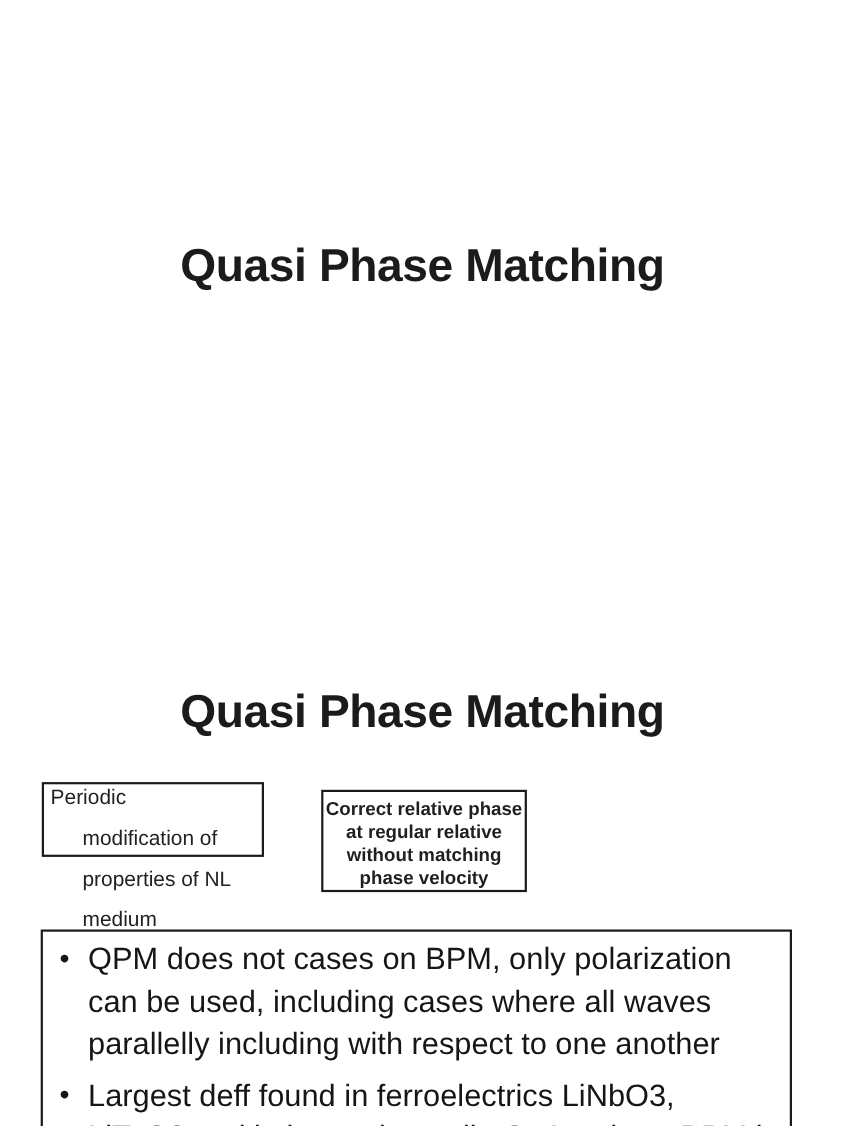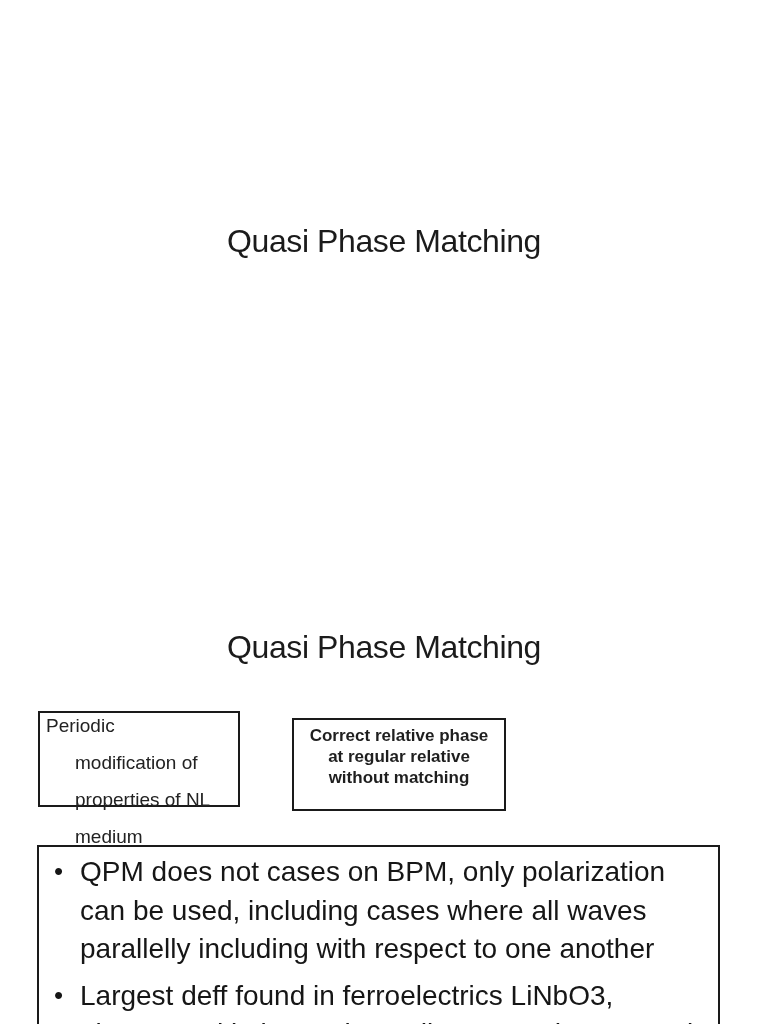--- a/index.html
+++ b/index.html
@@ -14,53 +14,53 @@
     overflow: hidden;
     background: #ffffff;
     font-family: "Liberation Sans", "DejaVu Sans", sans-serif;
     color: #1a1a1a;
   }
   .slide-title {
     position: absolute;
     left: 0;
     right: 0;
     text-align: center;
-    font-size: 32px;
-    font-weight: 400;
+    font-size: 42px;
+    font-weight: 700;
     letter-spacing: -0.4px;
     line-height: 54px;
     color: #1b1b1b;
     white-space: nowrap;
   }
   .title-1 { top: 214px; }
   .title-2 { top: 620px; }
 
   .outline-box {
     position: absolute;
     box-sizing: border-box;
     border: 2px solid #1a1a1a;
     background: #ffffff;
   }
   .periodic-box {
     left: 38px;
     top: 711px;
     width: 202px;
-    height: 96px;
+    height: 68px;
     padding: 1px 4px 0 6px;
     font-size: 19px;
     line-height: 23px;
     color: #222222;
   }
   .periodic-box .box-line { white-space: nowrap; }
   .periodic-box .box-line.indented { margin-left: 29px; margin-top: 14px; }
 
   .correct-box {
     left: 292px;
     top: 718px;
-    width: 214px;
+    width: 187px;
     height: 93px;
     padding-top: 5px;
     font-size: 17px;
     line-height: 21px;
     font-weight: 700;
     text-align: center;
     color: #1f1f1f;
   }
   .correct-box .box-line { white-space: nowrap; }
 
@@ -100,20 +100,21 @@
     <div class="box-line">Periodic</div>
     <div class="box-line indented">modification of</div>
     <div class="box-line indented">properties of NL</div>
     <div class="box-line indented">medium</div>
   </div>
 
   <div class="outline-box correct-box">
     <div class="box-line">Correct relative phase</div>
     <div class="box-line">at regular relative</div>
     <div class="box-line">without matching</div>
+    <div class="box-line">phase velocity</div>
   </div>
 
   <div class="outline-box bullet-box">
 
     <div class="bullet-item">
       <span class="bullet-marker">•</span>
       <div class="bullet-line">QPM does not cases on BPM, only polarization</div>
       <div class="bullet-line">can be used, including cases where all waves</div>
       <div class="bullet-line">parallelly including with respect to one another</div>
     </div>

